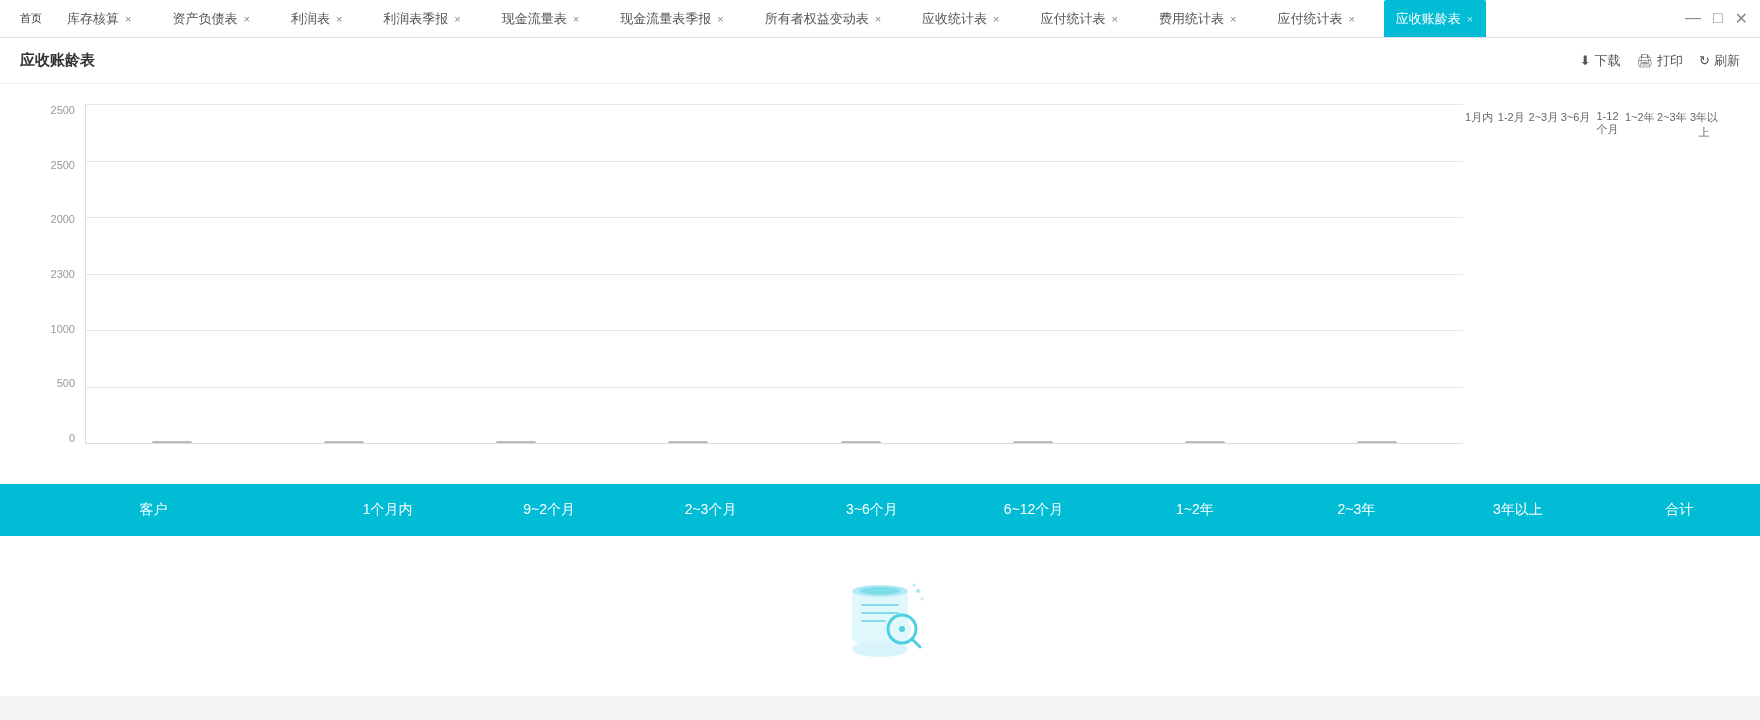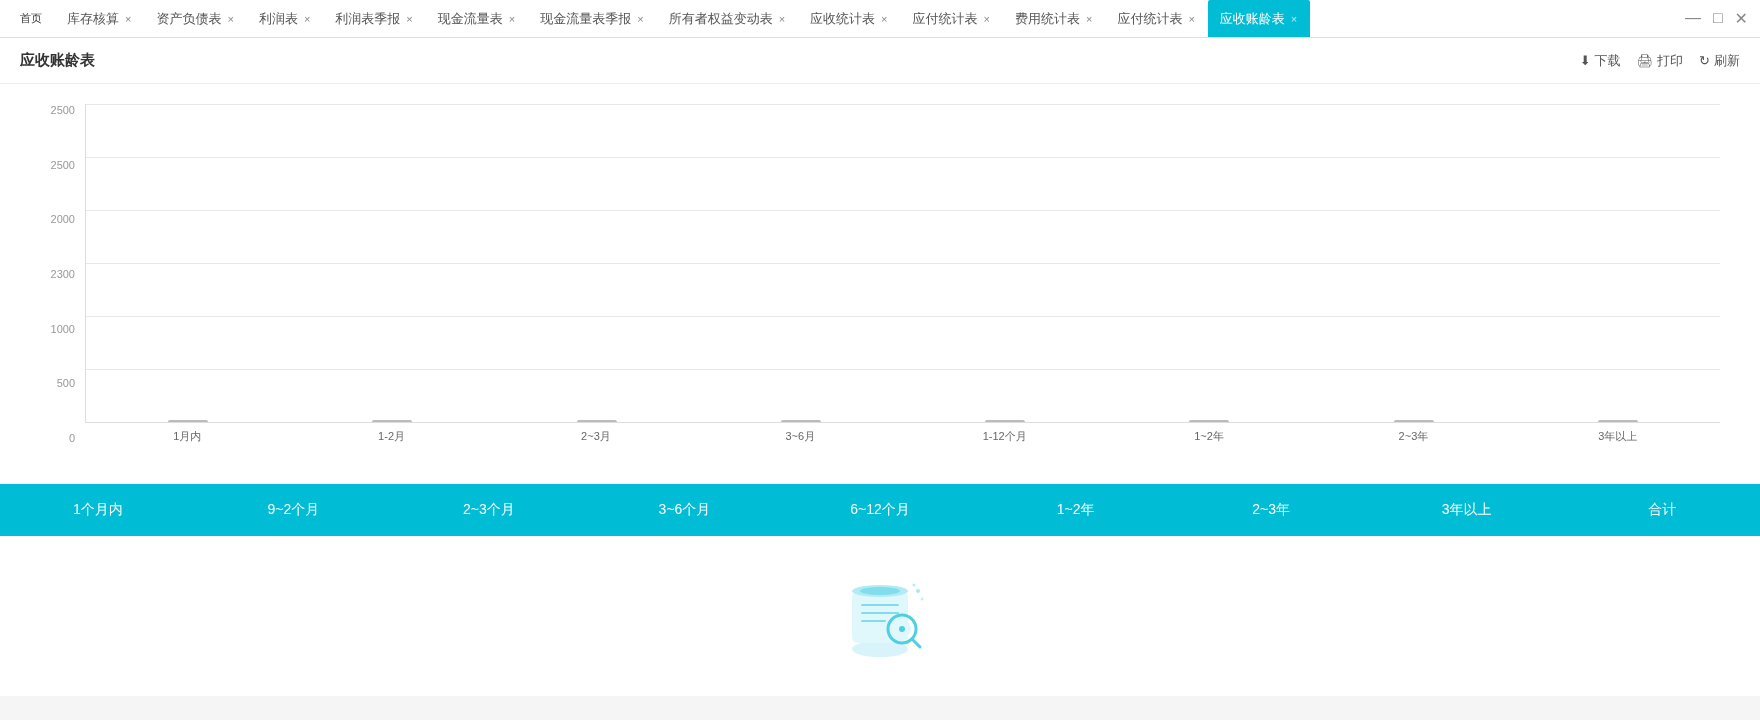--- a/index.html
+++ b/index.html
@@ -115,21 +115,21 @@
       justify-content: space-between;
       padding-right: 10px;
       width: 45px;
       text-align: right;
       font-size: 11px;
       color: #999;
     }
     .chart-body {
       flex: 1;
       display: flex;
-      flex-direction: column;
+      flex-direction: row;
     }
     .bars-area {
       flex: 1;
       display: flex;
       align-items: flex-end;
       border-left: 1px solid #ddd;
       border-bottom: 1px solid #ddd;
       position: relative;
       gap: 0;
     }
@@ -215,21 +215,21 @@
   </style>
 </head>
 <body>
 
 <div class="tab-bar">
 
   <div class="tab-item tab-home">
     <span>首页</span>
   </div>
 
-  <div id="tabs-container" style="display:inline-flex; align-items:flex-start;">
+  <div id="tabs-container" style="display:inline-flex; align-items:flex-start;gap:16px;">
   <div class="tab-item">
         <span>库存核算</span>
         <span class="close-btn">×</span>
       </div>
       <div class="tab-item">
         <span>资产负债表</span>
         <span class="close-btn">×</span>
       </div>
       <div class="tab-item">
         <span>利润表</span>
@@ -348,20 +348,21 @@
             <div class="x-label">1-12个月</div>
             <div class="x-label">1~2年</div>
             <div class="x-label">2~3年</div>
             <div class="x-label">3年以上</div>
           </div>
       </div>
     </div>
   </div>
 
   <div class="table-header" id="table-header">
+  <div class="th-cell wide">客户</div>
       <div class="th-cell">1个月内</div>
       <div class="th-cell">9~2个月</div>
       <div class="th-cell">2~3个月</div>
       <div class="th-cell">3~6个月</div>
       <div class="th-cell">6~12个月</div>
       <div class="th-cell">1~2年</div>
       <div class="th-cell">2~3年</div>
       <div class="th-cell">3年以上</div>
       <div class="th-cell">合计</div>
     </div>

